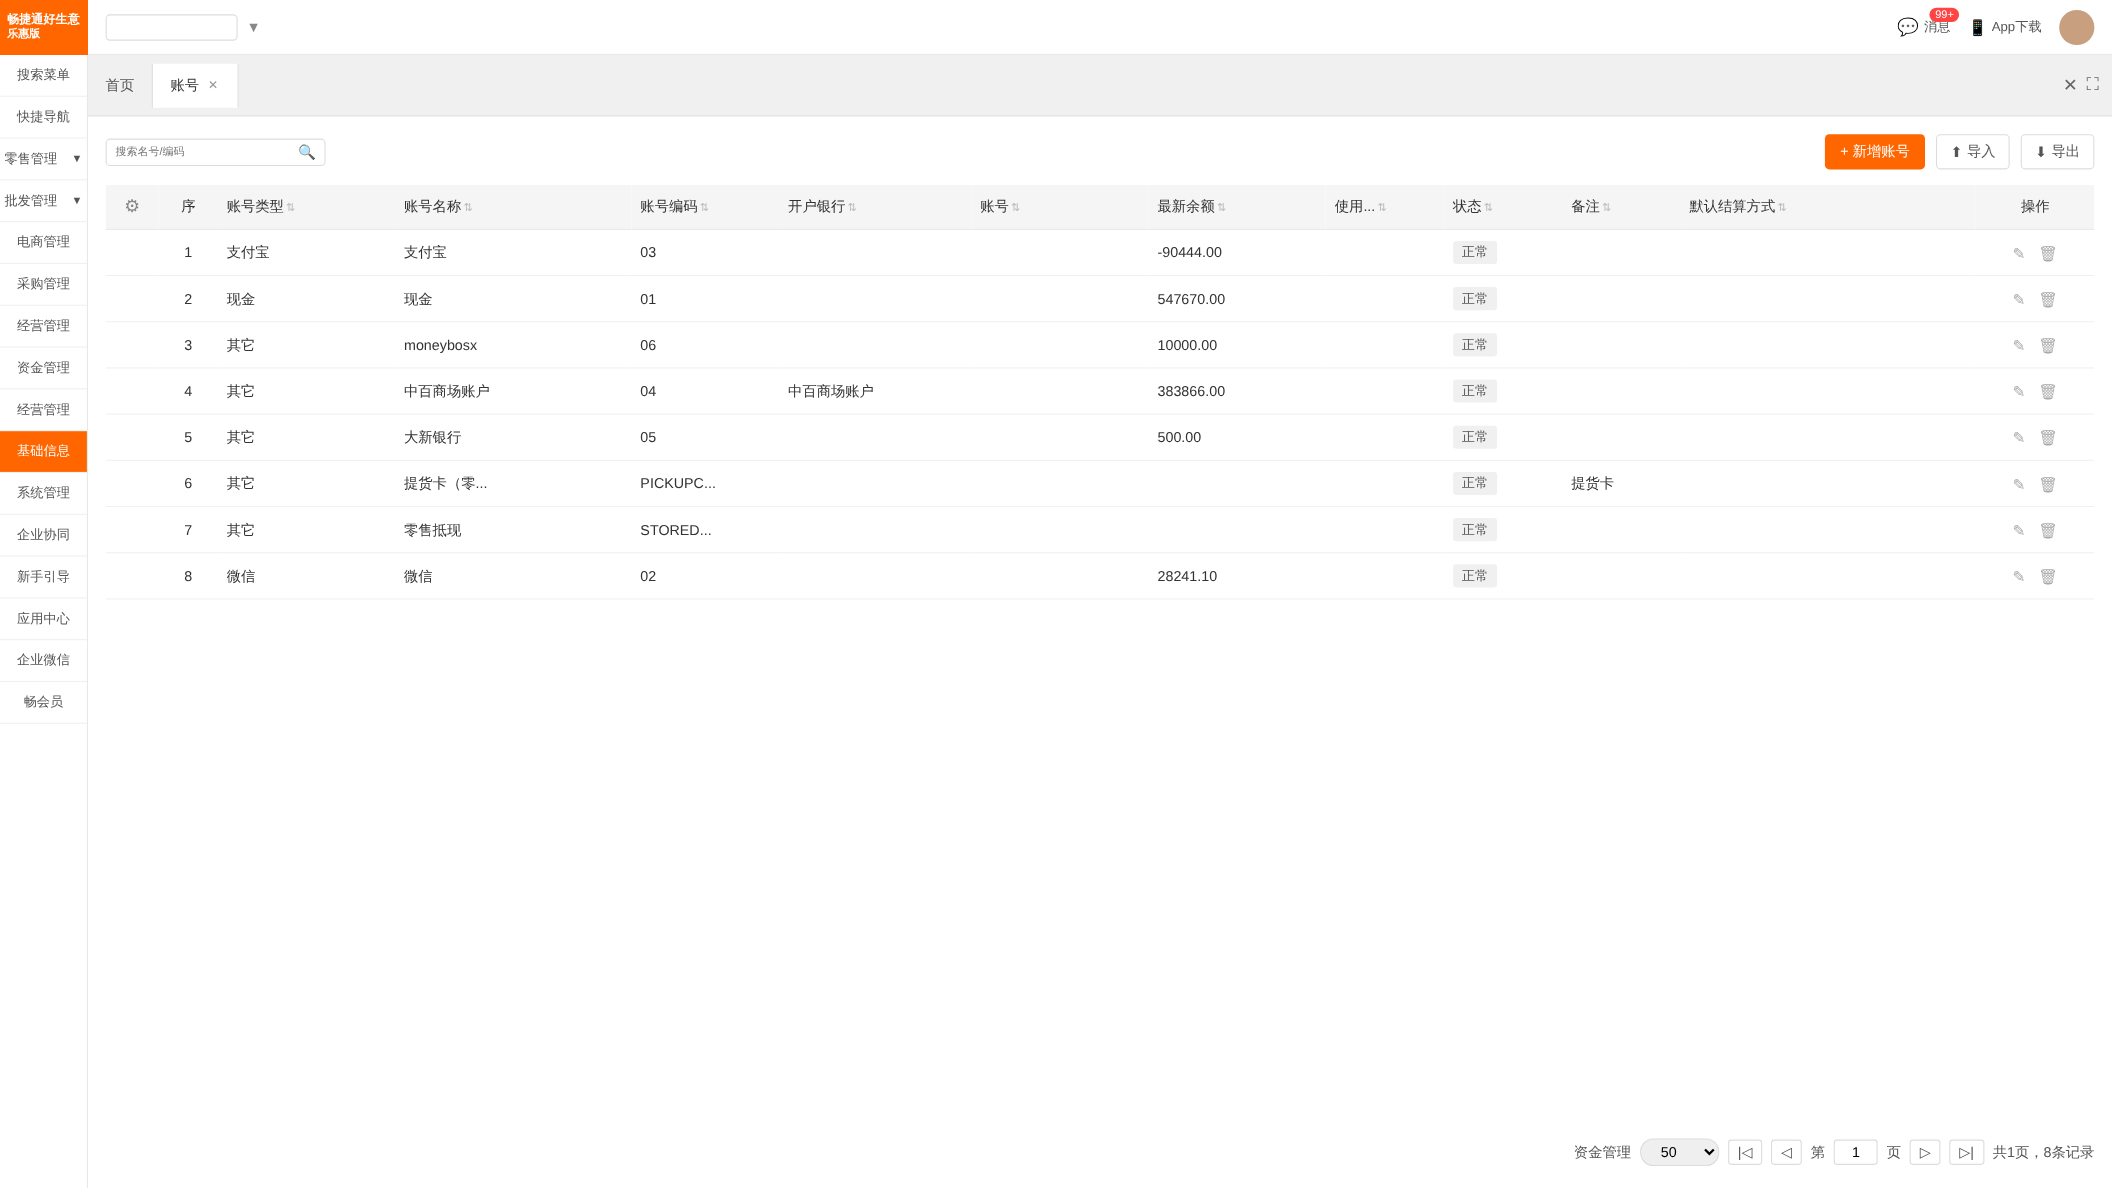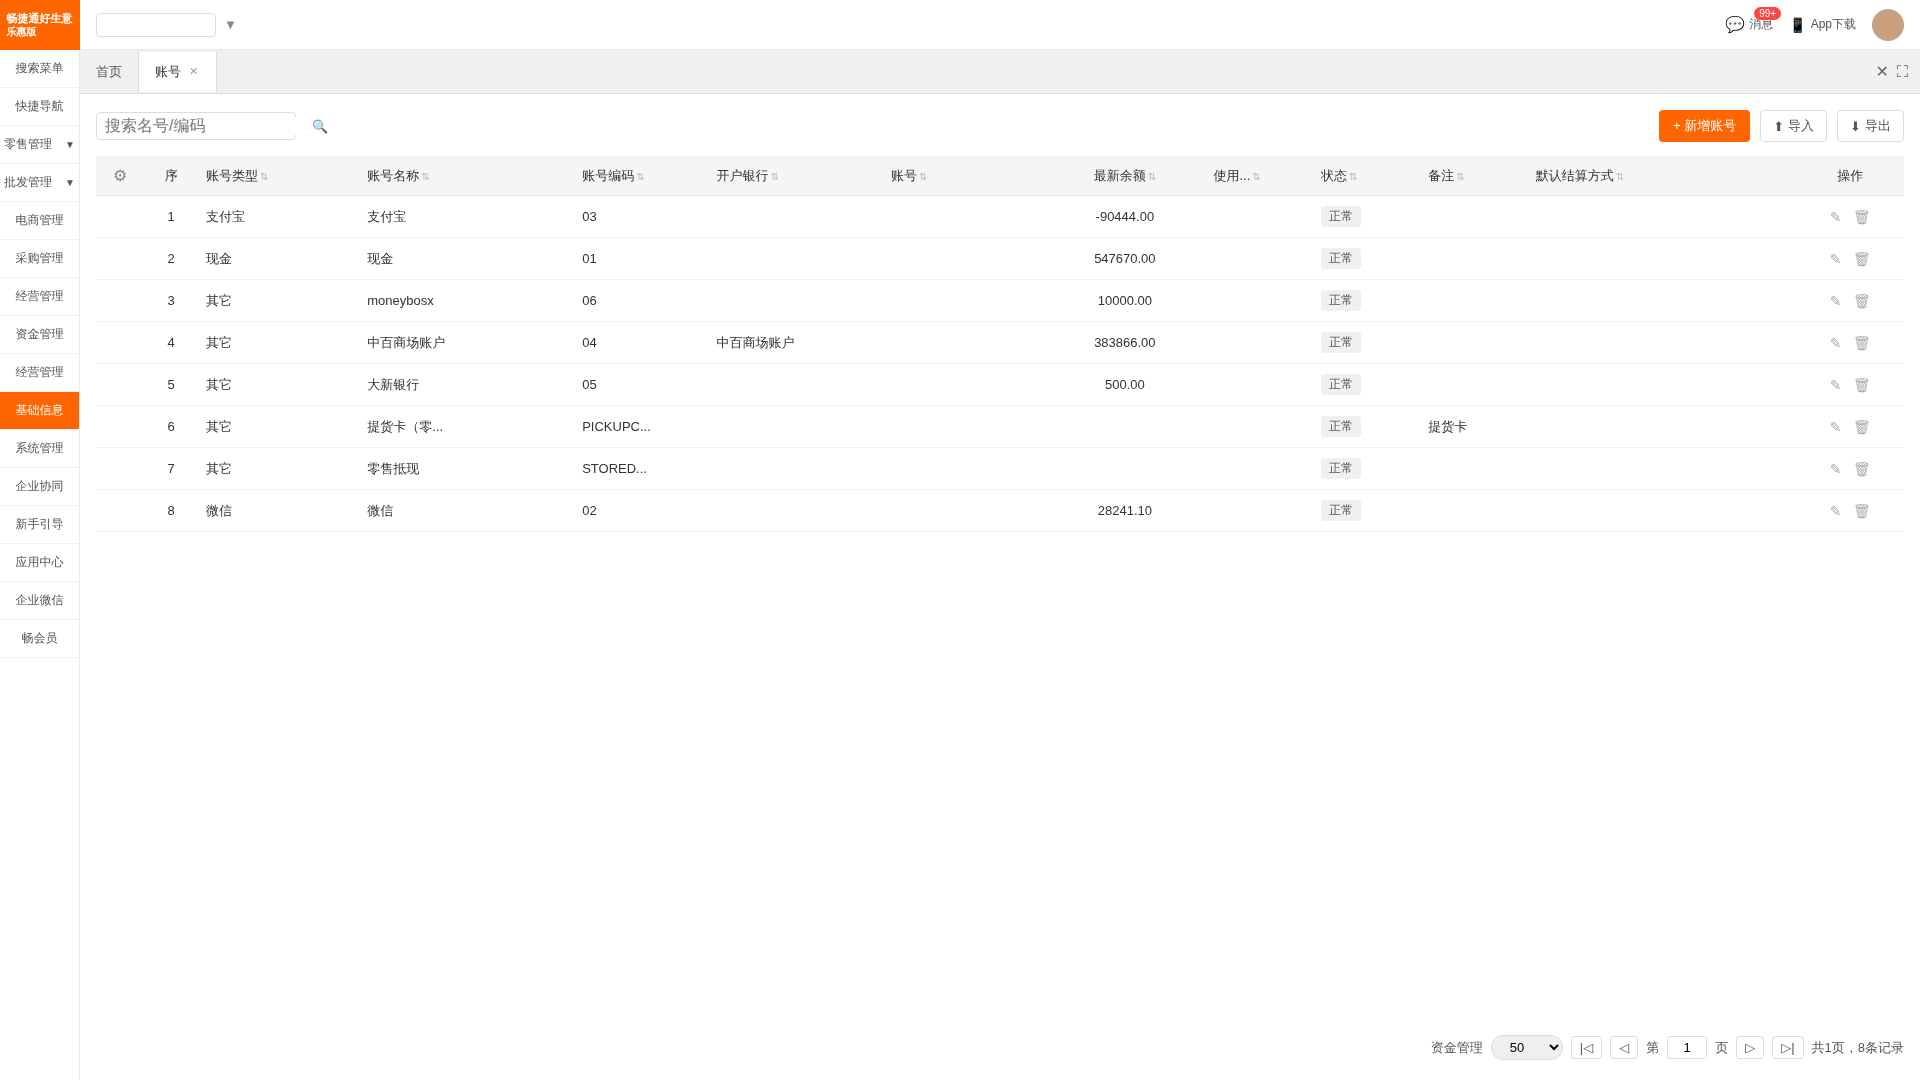--- a/index.html
+++ b/index.html
@@ -75,21 +75,21 @@
       font-size: 12px;
     }
     .topbar-right { display: flex; align-items: center; gap: 16px; }
     .topbar-msg { display: flex; align-items: center; gap: 4px; font-size: 12px; color: #555; position: relative; cursor: pointer; }
     .badge { background: #ff4444; color: white; border-radius: 10px; padding: 1px 5px; font-size: 10px; position: absolute; top: -8px; right: -8px; }
     .topbar-app { display: flex; align-items: center; gap: 4px; font-size: 12px; color: #555; cursor: pointer; }
     .topbar-avatar { width: 32px; height: 32px; border-radius: 50%; background: #ddd; cursor: pointer; overflow: hidden; }
 
     
     .tabs-bar {
-      height: 44px;
+      height: 56px;
       background: #f0f0f0;
       display: flex;
       align-items: center;
       padding: 0 0;
       flex-shrink: 0;
       border-bottom: 1px solid #ddd;
     }
     .tab {
       height: 40px;
       padding: 0 16px;
@@ -199,21 +199,21 @@
       font-size: 13px;
       color: #333;
     }
     .col-settings { width: 36px; text-align: center; }
     .col-no { width: 40px; text-align: center; }
     .col-type { width: 120px; }
     .col-name { width: 160px; }
     .col-code { width: 100px; }
     .col-bank { width: 130px; }
     .col-account { width: 120px; }
-    .col-balance { width: 120px; text-align: center; }
+    .col-balance { width: 120px; text-align: left; }
     .col-use { width: 80px; }
     .col-status { width: 80px; }
     .col-note { width: 80px; }
     .col-default { width: 200px; }
     .col-actions { width: 80px; text-align: center; }
 
     .status-badge {
       display: inline-block;
       background: #f0f0f0;
       color: #555;
@@ -373,21 +373,21 @@
     <div class="tab-actions">
       <button class="tab-action-btn">✕</button>
       <button class="tab-action-btn">⛶</button>
     </div>
   </div>
 
   <div class="content">
 
     <div class="toolbar">
       <div class="search-box">
-        <input type="text" style="border: none; outline: none; font-size: 16px; flex: 1 1 0%; color: #c2410c;" placeholder="搜索名号/编码">
+        <input type="text" style="border: none; outline: none; font-size: 10px; flex: 1 1 0%; color: #c2410c;" placeholder="搜索名号/编码">
         <span class="search-icon">🔍</span>
       </div>
       <div class="toolbar-right">
         <button class="btn-add">
           <span>+ 新增账号</span>
         </button>
         <button class="btn-outline">
           <span>⬆</span>
           <span>导入</span>
         </button>

